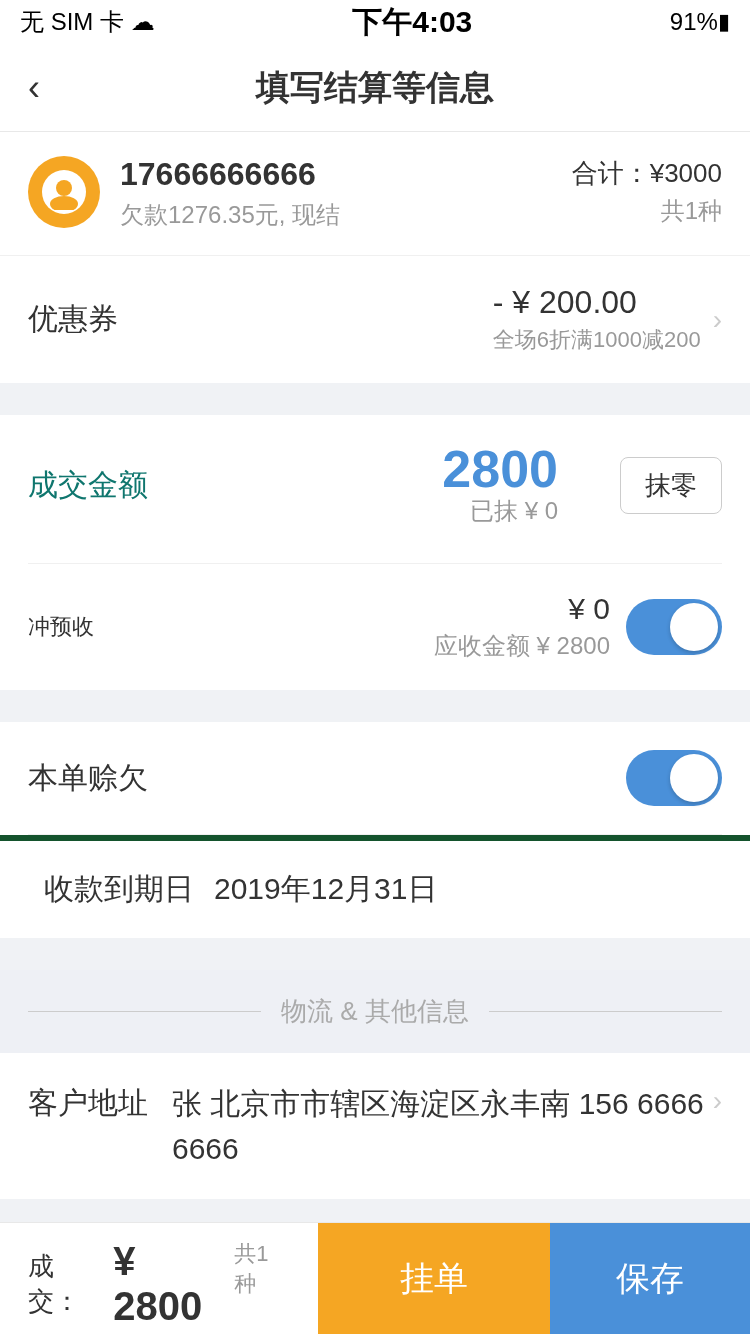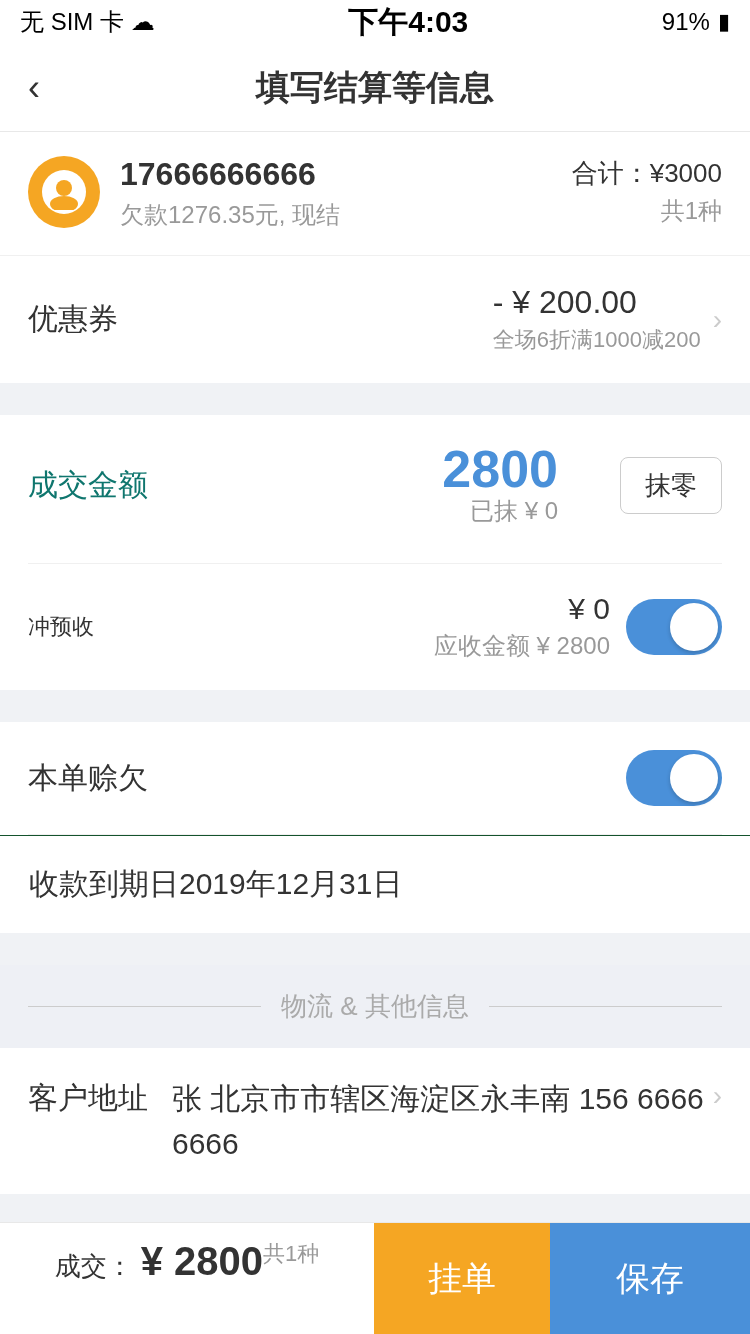--- a/index.html
+++ b/index.html
@@ -19,21 +19,21 @@
       height: 44px;
       display: flex;
       align-items: center;
       justify-content: space-between;
       padding: 0 20px;
       font-size: 24px;
       font-weight: 500;
     }
     .status-left { display: flex; align-items: center; gap: 10px; }
     .status-center { font-size: 30px; font-weight: 600; }
-    .status-right { display: flex; align-items: center; gap: 8px; }
+    .status-right { display: flex; align-items: center; }
 
     
     .nav-bar {
       background: #fff;
       height: 88px;
       display: flex;
       align-items: center;
       justify-content: center;
       position: relative;
       border-bottom: 1px solid #e8e8e8;
@@ -192,24 +192,25 @@
       display: flex;
       align-items: center;
       justify-content: space-between;
       margin-bottom: 0;
     }
     .debt-label { font-size: 30px; color: #333; }
 
     
     .date-section {
       background: #fff;
-      padding: 28px 29px;
-      display: flex;
-      align-items: center;
-      border-top: 1px solid #14532d;
+      padding: 28px 44px;
+      display: flex;
+      align-items: center;
+      gap: 20px;
+      border-top: 6px solid #14532d;
       margin-bottom: 16px;
     }
     .date-label { font-size: 30px; color: #333; }
     .date-value { font-size: 30px; color: #333; }
 
     
     .logistics-sep {
       background: #eef0f5;
       padding: 24px 28px;
       display: flex;
@@ -257,21 +258,21 @@
       flex: 1;
       padding: 16px 28px;
       display: flex;
       flex-direction: row;
       justify-content: center;
     }
     .footer-deal { font-size: 26px; color: #333; }
     .footer-amount { font-size: 40px; font-weight: 600; color: #333; }
     .footer-count { font-size: 22px; color: #999; }
     .footer-btn-hang {
-      width: 176px;
+      width: 232px;
       background: #f5a623;
       display: flex;
       align-items: center;
       justify-content: center;
       font-size: 34px;
       color: #fff;
       font-weight: 500;
       cursor: pointer;
     }
     .footer-btn-save {

